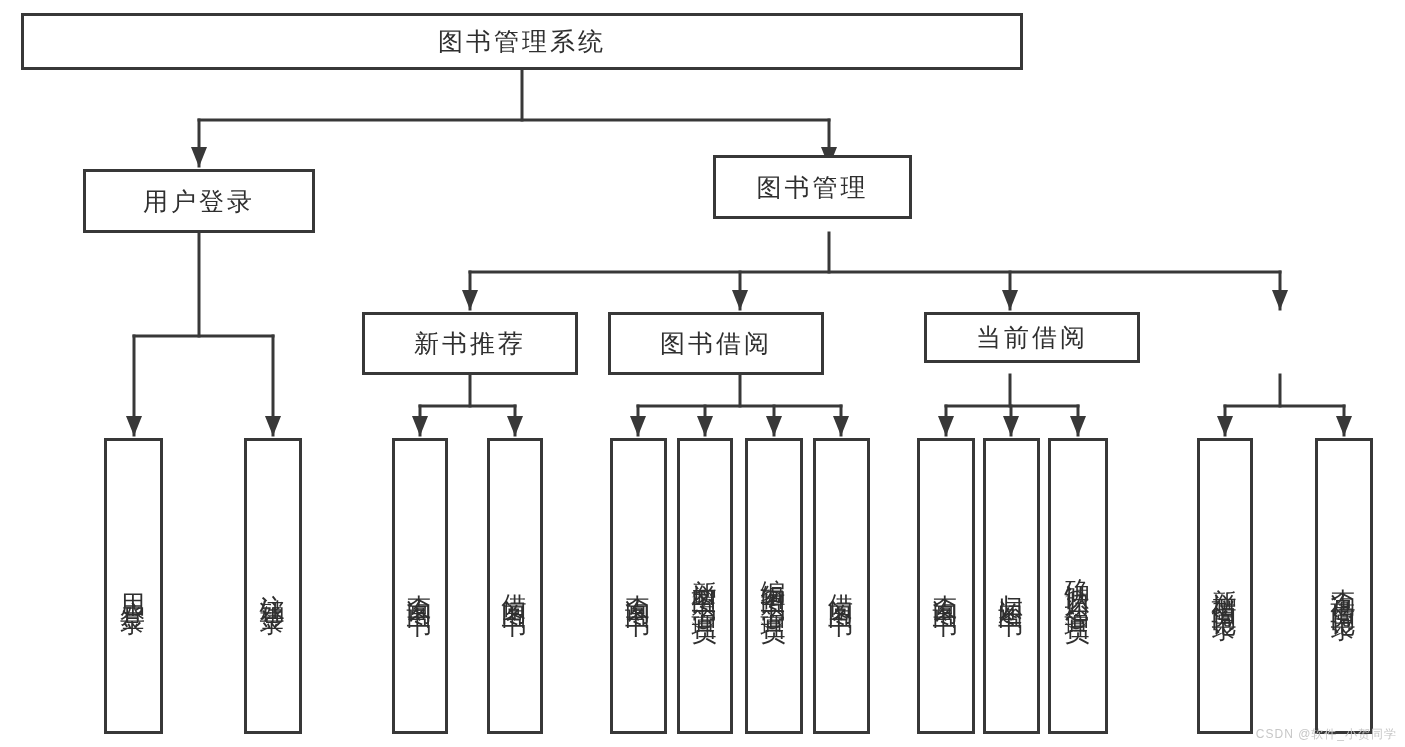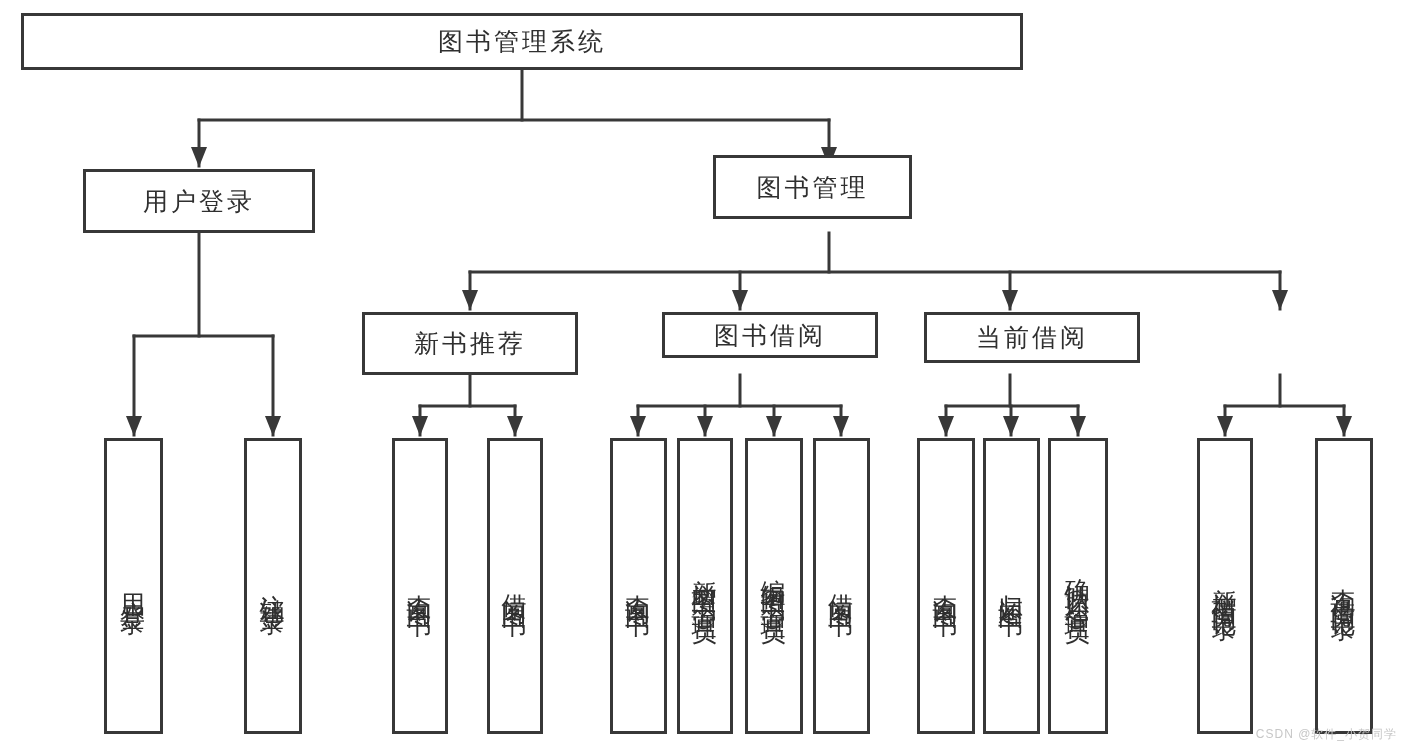--- a/index.html
+++ b/index.html
@@ -136,21 +136,21 @@
   <div class="node" style="left:83px;top:169px;width:232px;height:64px">
     <span class="lbl">用户登录</span>
   </div>
   <div class="node" style="left:713px;top:155px;width:199px;height:64px">
     <span class="lbl">图书管理</span>
   </div>
 
   <div class="node" style="left:362px;top:312px;width:216px;height:63px">
     <span class="lbl">新书推荐</span>
   </div>
-  <div class="node" style="left:662px;top:312px;width:216px;height:46px">
+  <div class="node" style="left:608px;top:312px;width:216px;height:63px">
     <span class="lbl">图书借阅</span>
   </div>
   <div class="node" style="left:924px;top:312px;width:216px;height:51px">
     <span class="lbl">当前借阅</span>
   </div>
 
   <div class="node v" style="left:104px;top:438px;width:59px;height:296px">
     <span class="lbl">用户登录</span>
   </div>
   <div class="node v" style="left:244px;top:438px;width:58px;height:296px">

